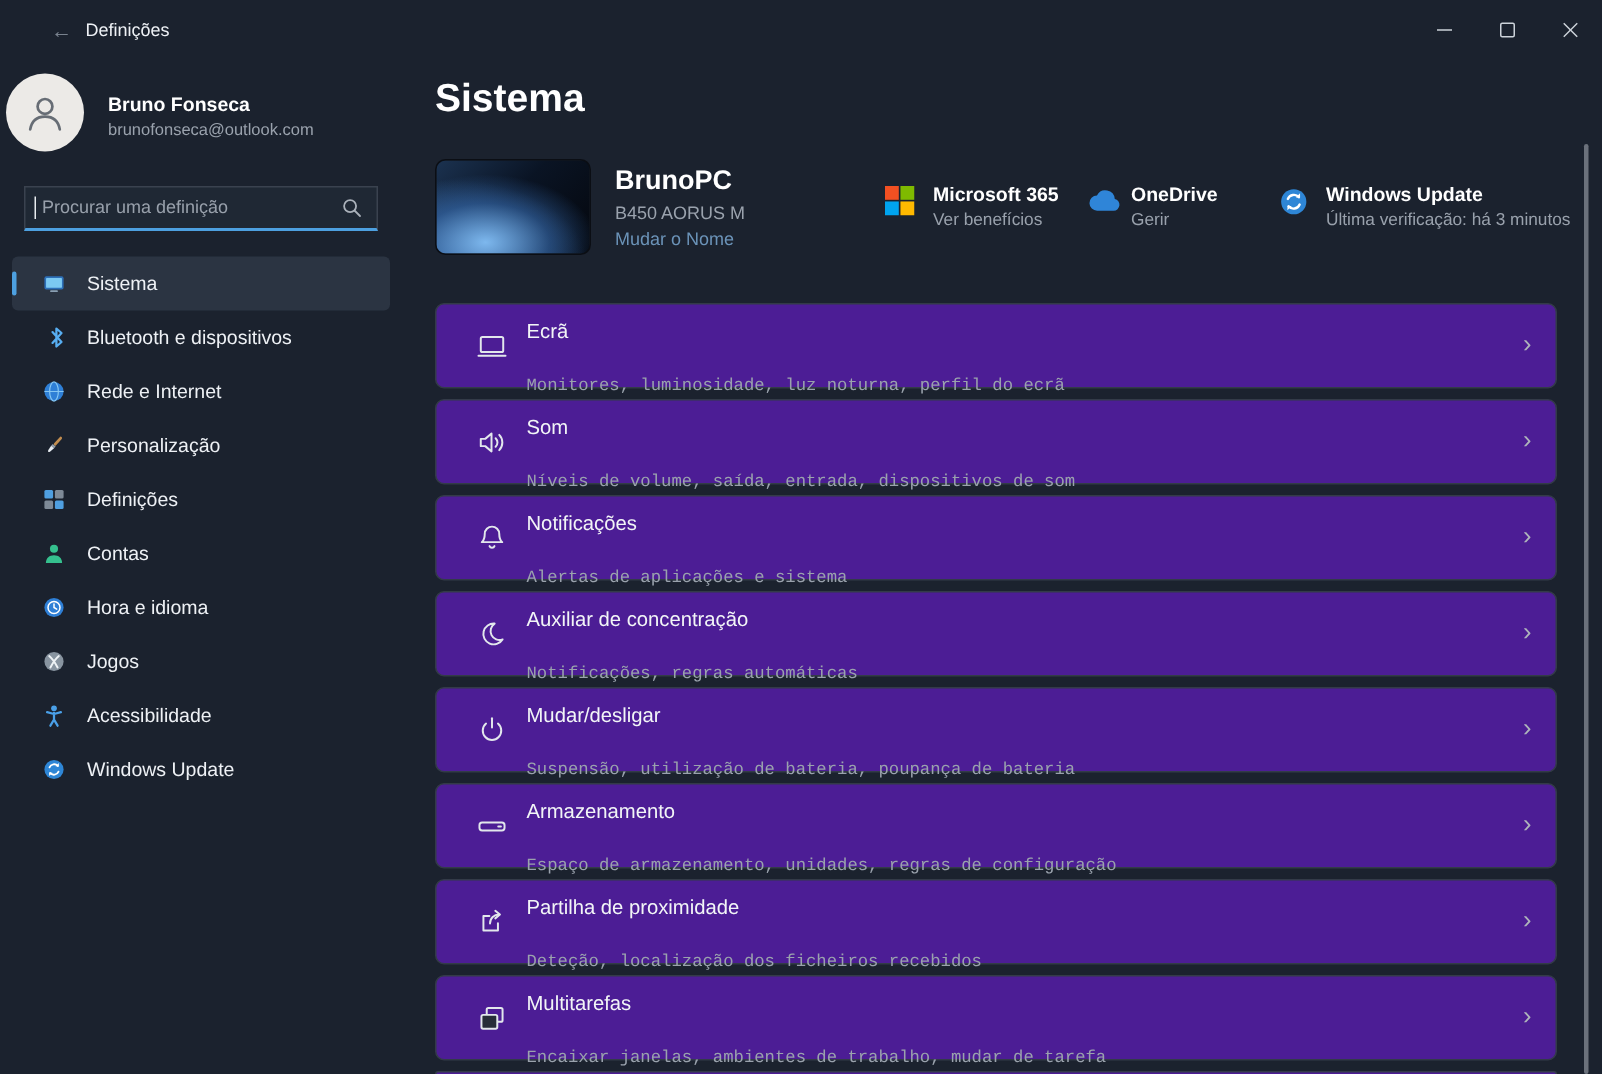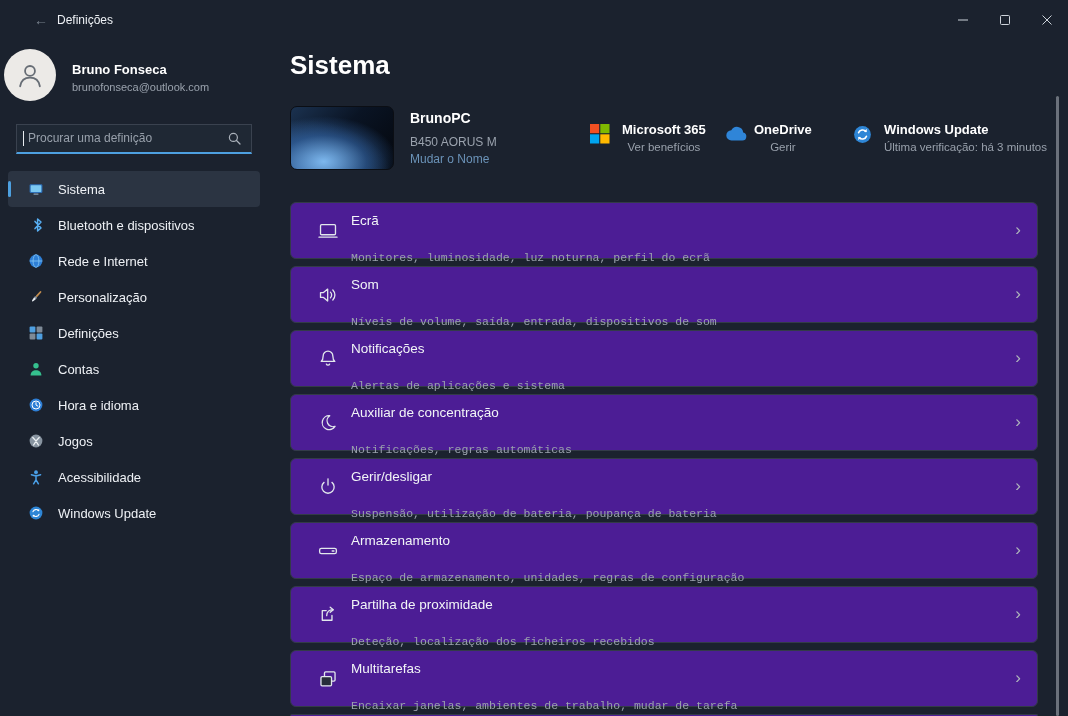--- a/index.html
+++ b/index.html
@@ -37,29 +37,29 @@
 
   
   .main { position:absolute; left:270px; top:40px; right:0; bottom:0; }
   .page-title { position:absolute; left:20px; top:10px; font-size:26px; font-weight:600; color:#fff; }
 
   .device-thumb { position:absolute; left:20px; top:66px; width:104px; height:64px; border-radius:7px; border:1px solid #0b0e14; cursor:pointer;
     background:
       radial-gradient(95px 58px at 32% 88%, rgba(130,190,245,.95), rgba(50,100,165,.6) 45%, rgba(10,18,32,0) 78%),
       radial-gradient(150px 95px at 8% 115%, #39679d, rgba(10,20,34,0) 62%),
       linear-gradient(135deg,#1b3250 0%, #0a1424 45%, #04070d 100%); }
-  .device-name { position:absolute; left:140px; top:70px; font-size:14px; font-weight:bold; color:#fff; }
+  .device-name { position:absolute; left:140px; top:70px; font-size:18px; font-weight:bold; color:#fff; }
   .device-model { position:absolute; left:140px; top:95px; font-size:12px; color:#9aa2ad; }
   .device-rename { position:absolute; left:140px; top:112px; font-size:12px; color:#6b93b8; cursor:pointer; }
 
   .quick { position:absolute; top:82px; display:flex; cursor:pointer; }
   .quick-ms { left:320px; } .quick-od { left:452px; } .quick-wu { left:582px; }
   .quick .qic { width:22px; margin-right:10px; padding-top:2px; }
   .q-title { font-size:13px; font-weight:bold; color:#fff; white-space:nowrap; }
-  .q-sub { font-size:11.5px; color:#99a1ac; margin-top:4px; white-space:nowrap;text-align:center; }
+  .q-sub { font-size:11.5px; color:#99a1ac; margin-top:4px; white-space:nowrap; }
 
   .cards { position:absolute; left:20px; top:162px; width:748px; }
   .card { position:relative; height:57px; margin-bottom:7px; background:#4c1d95; border:1px solid #333b48; border-radius:6px; cursor:pointer; }
   .card-ic { position:absolute; left:26px; top:17px; width:22px; height:22px; }
   .card-ic svg { stroke:#e2e7ec; stroke-width:1.2; fill:none; stroke-linecap:round; stroke-linejoin:round; }
   .card-title { position:absolute; left:60px; top:10px; font-size:13.5px; color:#f2f5f7; }
   .card-sub { position:absolute; left:60px; top:48px; font-size:11.5px; color:#9aa2ad;font-family:Liberation Mono, monospace; }
   .chevron { position:absolute; right:16px; top:50%; transform:translateY(-56%); font-size:17px; color:#aeb4bb; }
   .card-partial { height:2px; margin-bottom:0; border-bottom:none; border-radius:6px 6px 0 0; }
 
@@ -297,21 +297,21 @@
         <div class="card-title">Auxiliar de concentração</div>
         <div class="card-sub">Notificações, regras automáticas</div>
         <span class="chevron">›</span>
       </div>
 
       <div class="card">
         <span class="card-ic"><svg width="22" height="22" viewBox="0 0 20 20">
               <path d="M6.4 5.8a5.6 5.6 0 1 0 7.2 0"></path>
               <path d="M10 2.6v5.6"></path>
             </svg></span>
-        <div class="card-title">Gerir/desligar</div>
+        <div class="card-title">Mudar/desligar</div>
         <div class="card-sub">Suspensão, utilização de bateria, poupança de bateria</div>
         <span class="chevron">›</span>
       </div>
 
       <div class="card">
         <span class="card-ic"><svg width="22" height="22" viewBox="0 0 20 20">
               <rect x="2.4" y="7.6" width="15.2" height="4.8" rx="1.6"></rect>
               <path d="M13.8 10h1.6"></path>
             </svg></span>
         <div class="card-title">Armazenamento</div>

